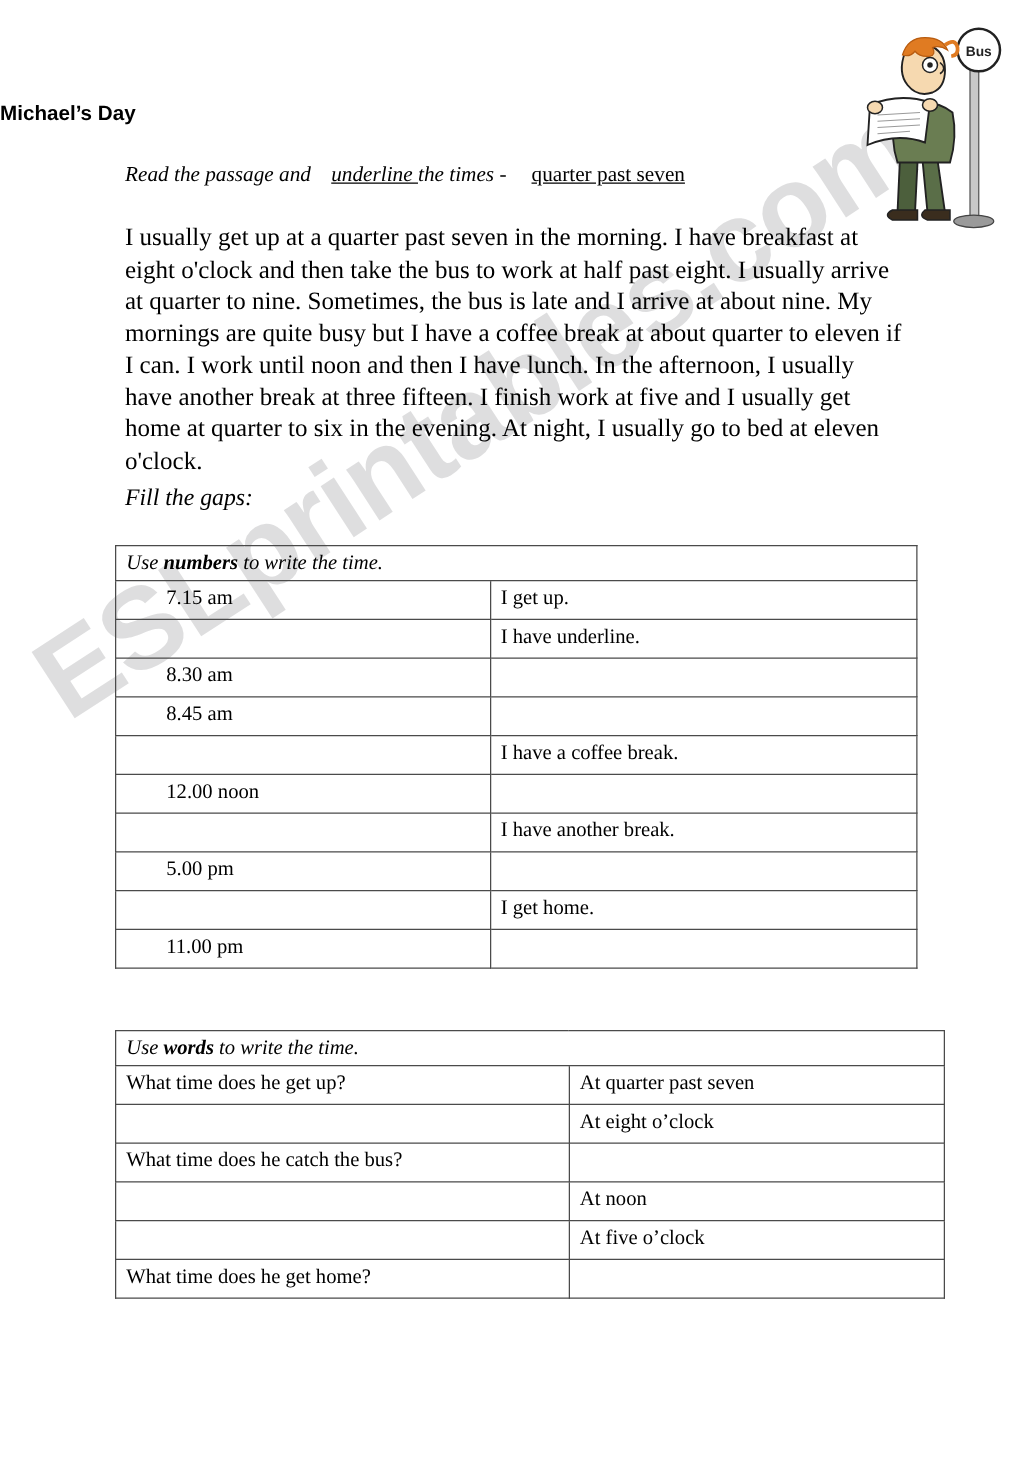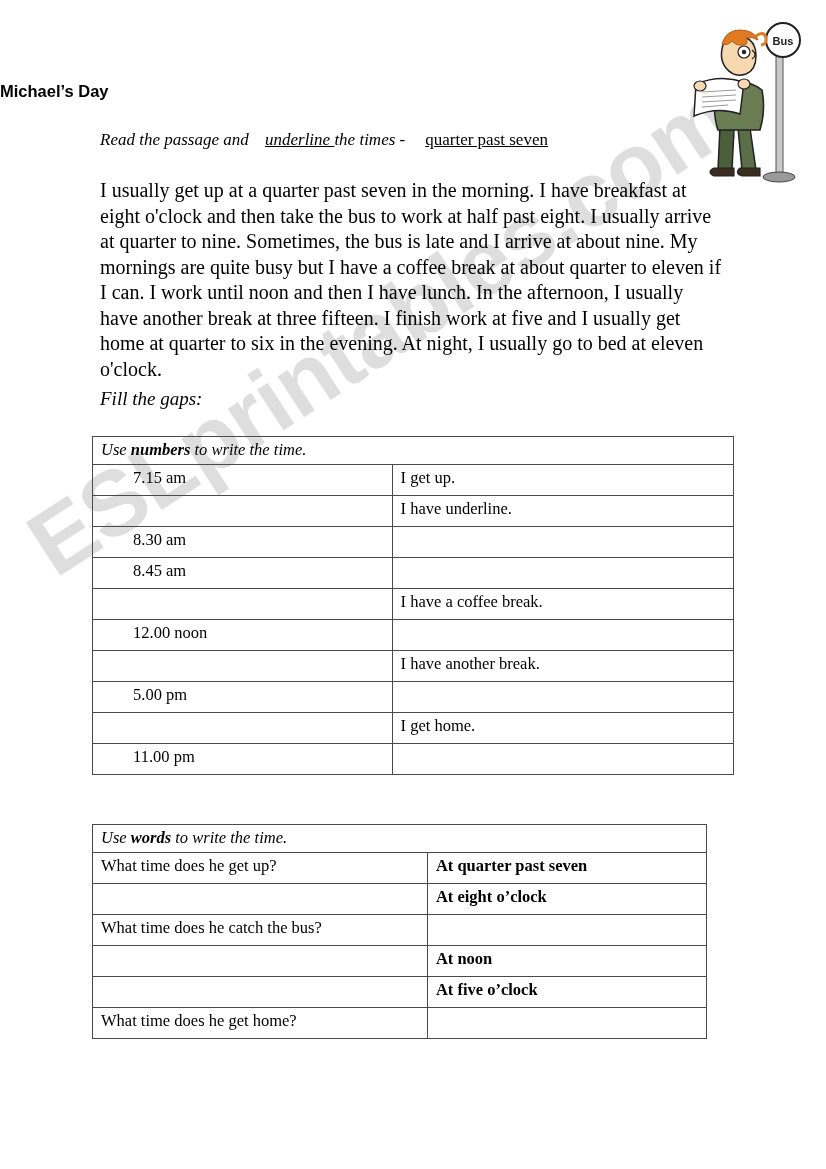--- a/index.html
+++ b/index.html
@@ -120,23 +120,23 @@
     border-right: 1px solid #4a4a4a;
     border-top: 1px solid #4a4a4a;
     border-bottom: 1px solid #4a4a4a;
   }
   .tbl .hdr b { font-style: italic; font-weight: bold; }
 
   #table-numbers { top: 436px; left: 92px; width: 642px; }
   #table-numbers td.c1 { width: 280px; padding-left: 40px; }
   #table-numbers td.c2 { width: 360px; font-family: Liberation Serif, serif; }
 
-  #table-words { top: 824px; left: 92px; width: 615px; }
+  #table-words { top: 824px; left: 92px; width: 664px; }
   #table-words td.c1 { width: 352px; }
-  #table-words td.c2 { width: 288px; font-weight: bold; }
+  #table-words td.c2 { width: 288px; }
 
   
   .ans { font-size: 16.5px; }
 
   
   .clipart {
     position: absolute;
     top: 18px;
     left: 688px;
     width: 120px;

